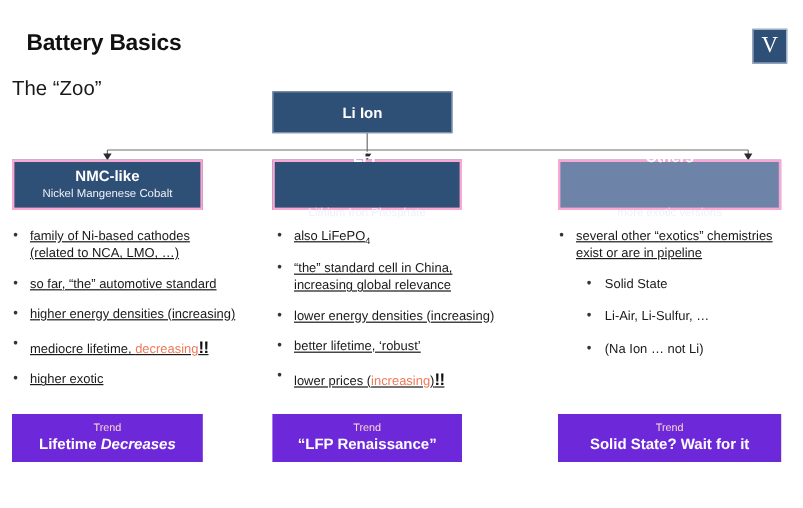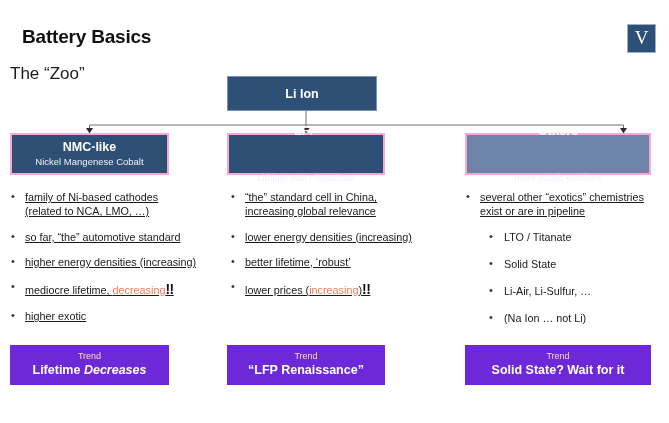--- a/index.html
+++ b/index.html
@@ -254,32 +254,32 @@
         <li>family of Ni-based cathodes<br>(related to NCA, LMO, …)</li>
         <li>so far, “the” automotive standard</li>
         <li>higher energy densities (increasing)</li>
         <li>mediocre lifetime, <span class="hl">decreasing</span><span class="bang">!!</span></li>
         <li>higher exotic</li>
       </ul>
   </div>
 
   <div class="col col-2" style="left:228px; width:212px;">
     <ul class="bullets">
+        <li>also LiFePO<sub>4</sub></li>
         <li>“the” standard cell in China,<br>increasing global relevance</li>
         <li>lower energy densities (increasing)</li>
         <li>better lifetime, ‘robust’</li>
         <li>lower prices (<span class="hl">increasing</span>)<span class="bang">!!</span></li>
       </ul>
   </div>
 
   <div class="col col-3" style="left:463px; width:202px;">
     <ul class="bullets">
         <li>several other “exotics” chemistries<br>exist or are in pipeline</li>
         <ul class="sub-bullets">
-          <li>LTO / Titanate</li>
           <li>Solid State</li>
           <li>Li-Air, Li-Sulfur, …</li>
           <li>(Na Ion … not Li)</li>
         </ul>
       </ul>
   </div>
 
   <div class="trend-box" style="left:10px; width:159px;">
     <div class="trend-kicker">Trend</div>
     <div class="trend-title">

